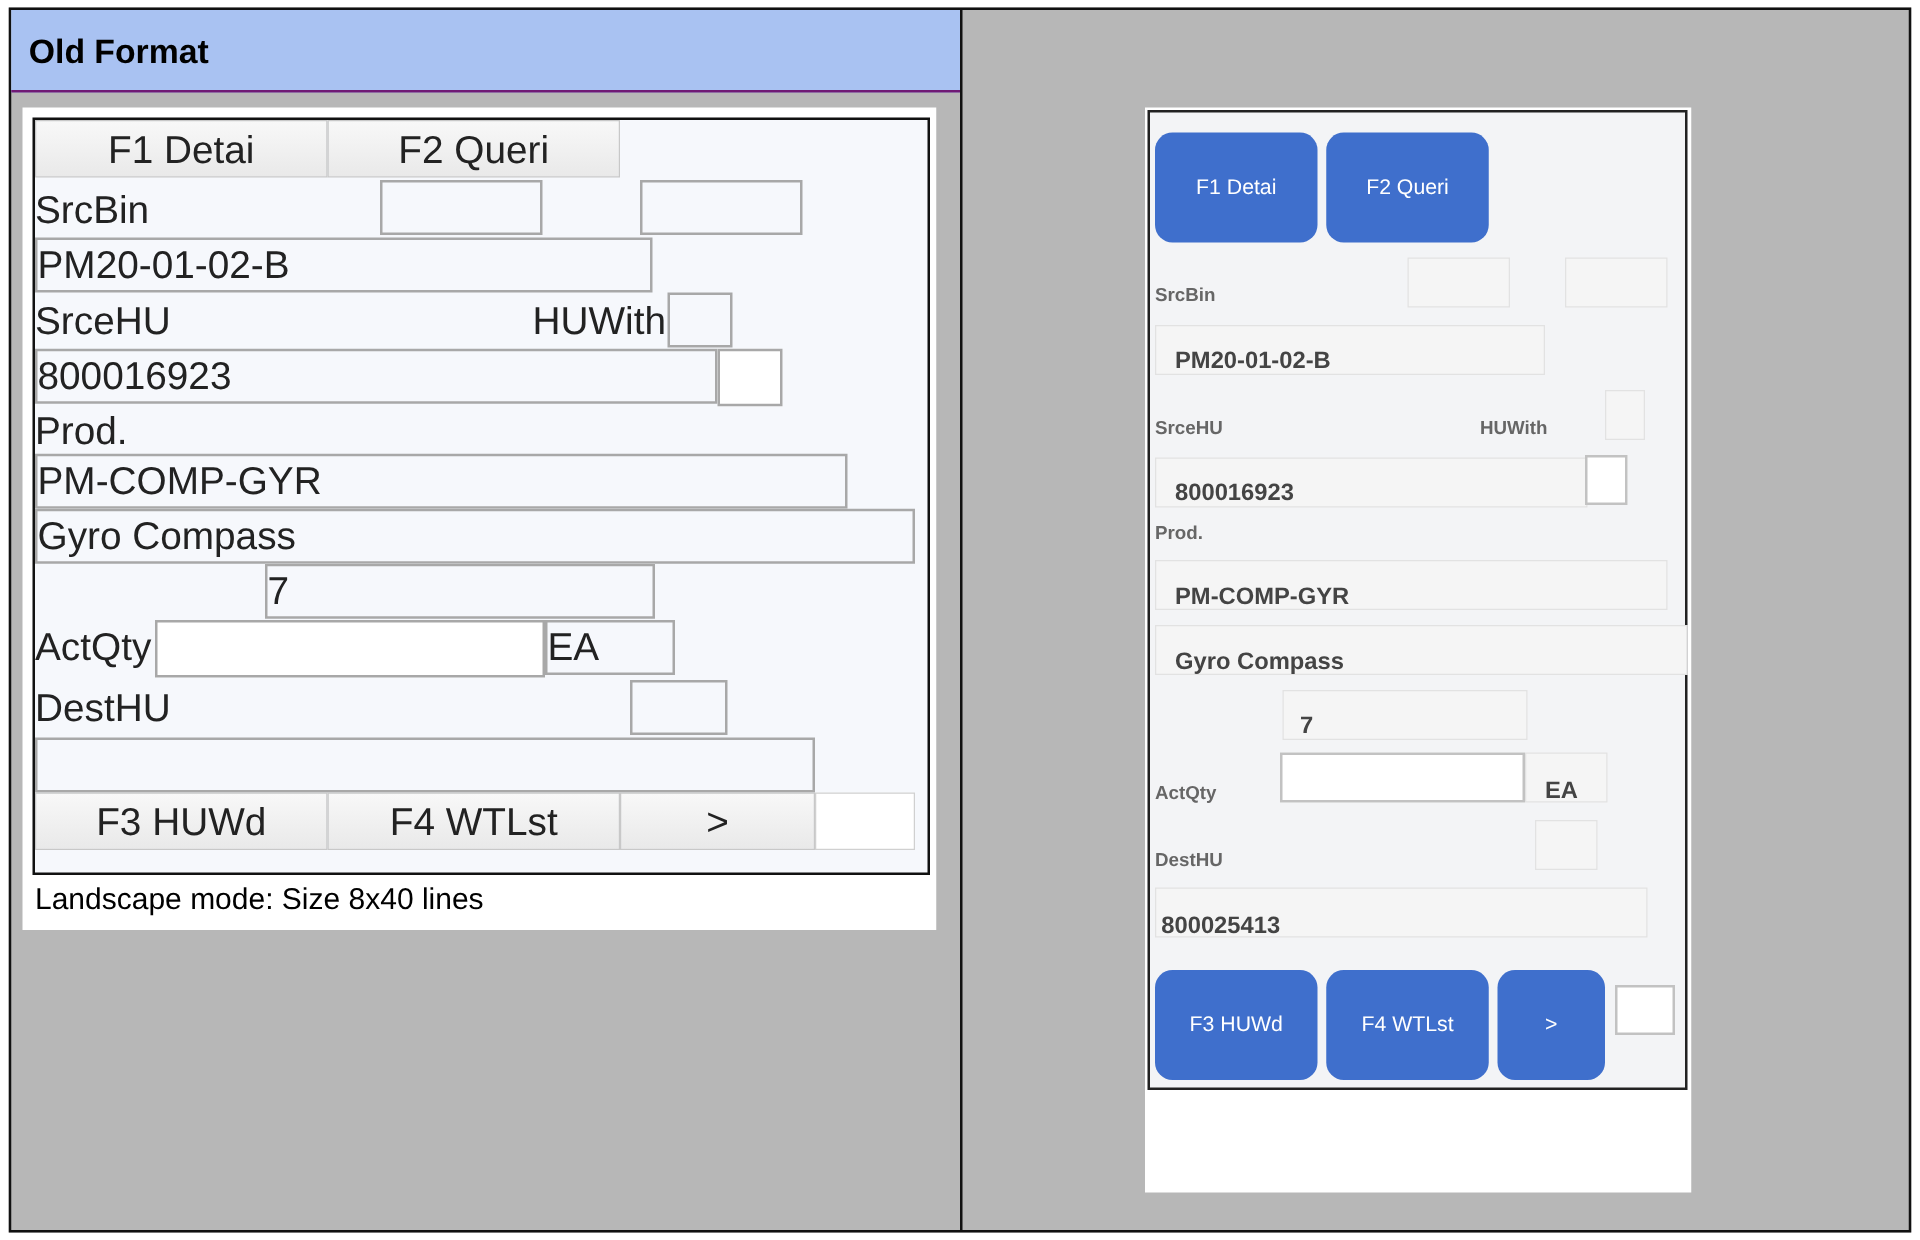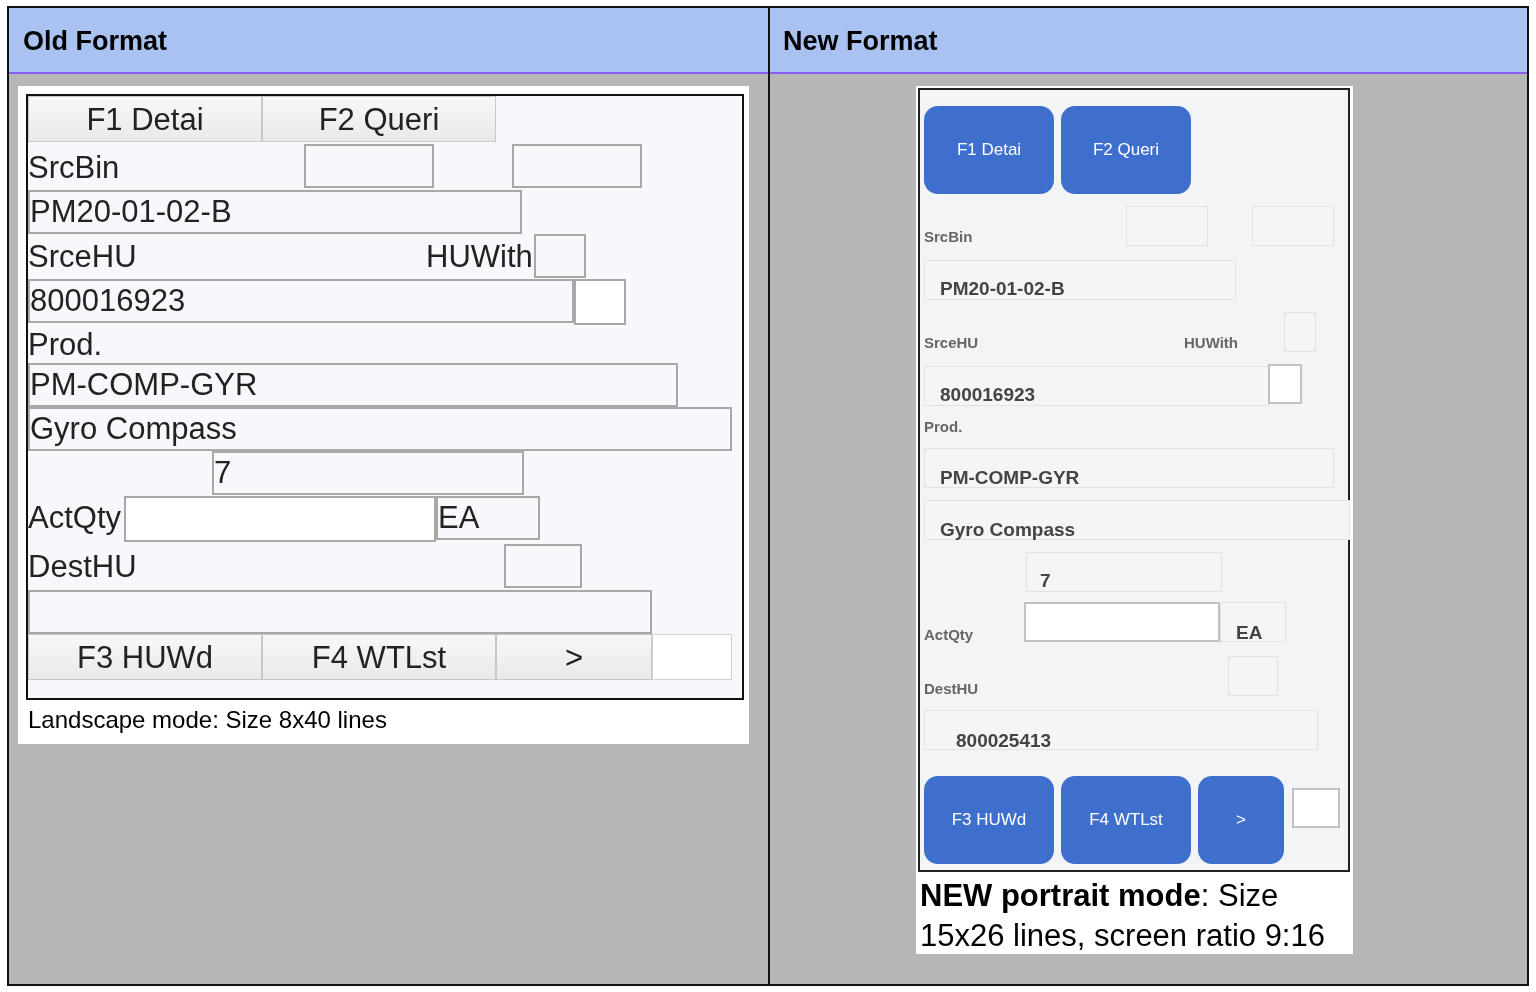--- a/index.html
+++ b/index.html
@@ -1,20 +1,20 @@
 <!DOCTYPE html>
 <html><head>
 <meta charset="utf-8">
 <style>
   * { box-sizing: border-box; margin: 0; padding: 0; }
   html, body { width: 1536px; height: 992px; background: #ffffff; overflow: hidden; }
   body { font-family: "Liberation Sans", sans-serif; position: relative; }
 
   .table { position: absolute; left: 7px; top: 6px; width: 1522px; height: 980px; border: 2px solid #111; background: #b7b7b7; }
-  .hdr { position: absolute; top: 0; height: 66px; background: #a9c2f2; border-bottom: 2px solid #8b5cf6; }
+  .hdr { position: absolute; top: 0; height: 66px; background: #a9c2f2; border-bottom: 2px solid #701a75; }
   .hdr span { position: absolute; left: 14px; top: 18px; font-size: 27px; font-weight: bold; color: #000; }
   .hdr.left { left: 0; width: 760px; }
   .hdr.right { left: 760px; width: 758px; }
   .vline { position: absolute; left: 759px; top: 0; width: 2px; height: 976px; background: #111; }
 
   
   .old-wrap { position: absolute; left: 18px; top: 86px; width: 731px; height: 658px; background: #fff; }
   .old-screen { position: absolute; left: 8px; top: 8px; width: 718px; height: 606px; border: 2px solid #111; background: #f6f8fc; }
   .old-screen .o { position: absolute; font-size: 31px; color: #222; line-height: 1; }
   .obox { position: absolute; border: 2px solid #a8a8a8; background: #f6f8fc; }
@@ -32,23 +32,20 @@
   .nval { position: absolute; font-size: 19px; font-weight: bold; color: #444; }
   .new-caption { position: absolute; left: 4px; top: 790px; font-size: 31px; line-height: 40px; color: #000; }
   .new-caption b { font-weight: bold; }
 </style>
 </head>
 <body>
 
 <div class="table">
   <div class="hdr left">
       <span>Old Format</span>
-    </div>
-  <div class="hdr right">
-      <span>New Format</span>
     </div>
   <div class="vline"></div>
 </div>
 
 <div class="old-wrap">
   <div class="old-screen">
     <div class="obtn" style="left:0;top:0;width:234px;height:46px;line-height:46px;">F1 Detai</div>
     <div class="obtn" style="left:234px;top:0;width:234px;height:46px;line-height:46px;">F2 Queri</div>
 
     <div class="o" style="left:0;top:56px;">SrcBin</div>
@@ -125,21 +122,20 @@
 
     <div class="nlbl" style="left:4px;top:536px;">ActQty</div>
     <div class="nbox white" style="left:104px;top:512px;width:196px;height:40px;"></div>
     <div class="nbox" style="left:300px;top:512px;width:66px;height:40px;"></div>
     <div class="nval" style="left:316px;top:532px;">EA</div>
 
     <div class="nlbl" style="left:4px;top:590px;">DestHU</div>
     <div class="nbox" style="left:308px;top:566px;width:50px;height:40px;"></div>
 
     <div class="nbox" style="left:4px;top:620px;width:394px;height:40px;"></div>
-    <div class="nval" style="left:36px;top:640px;text-align:center;">800025413</div>
+    <div class="nval" style="left:9px;top:640px;text-align:center;">800025413</div>
 
     <div class="nbtn" style="left:4px;top:686px;width:130px;height:88px;line-height:88px;">F3 HUWd</div>
     <div class="nbtn" style="left:141px;top:686px;width:130px;height:88px;line-height:88px;">F4 WTLst</div>
     <div class="nbtn" style="left:278px;top:686px;width:86px;height:88px;line-height:88px;">&gt;</div>
     <div class="nbox white" style="left:372px;top:698px;width:48px;height:40px;"></div>
   </div>
-  <div class="new-caption"><b>NEW portrait mode</b><span>: Size 15x26 lines, screen ratio 9:16</span></div>
 </div>
 
 </body></html>

